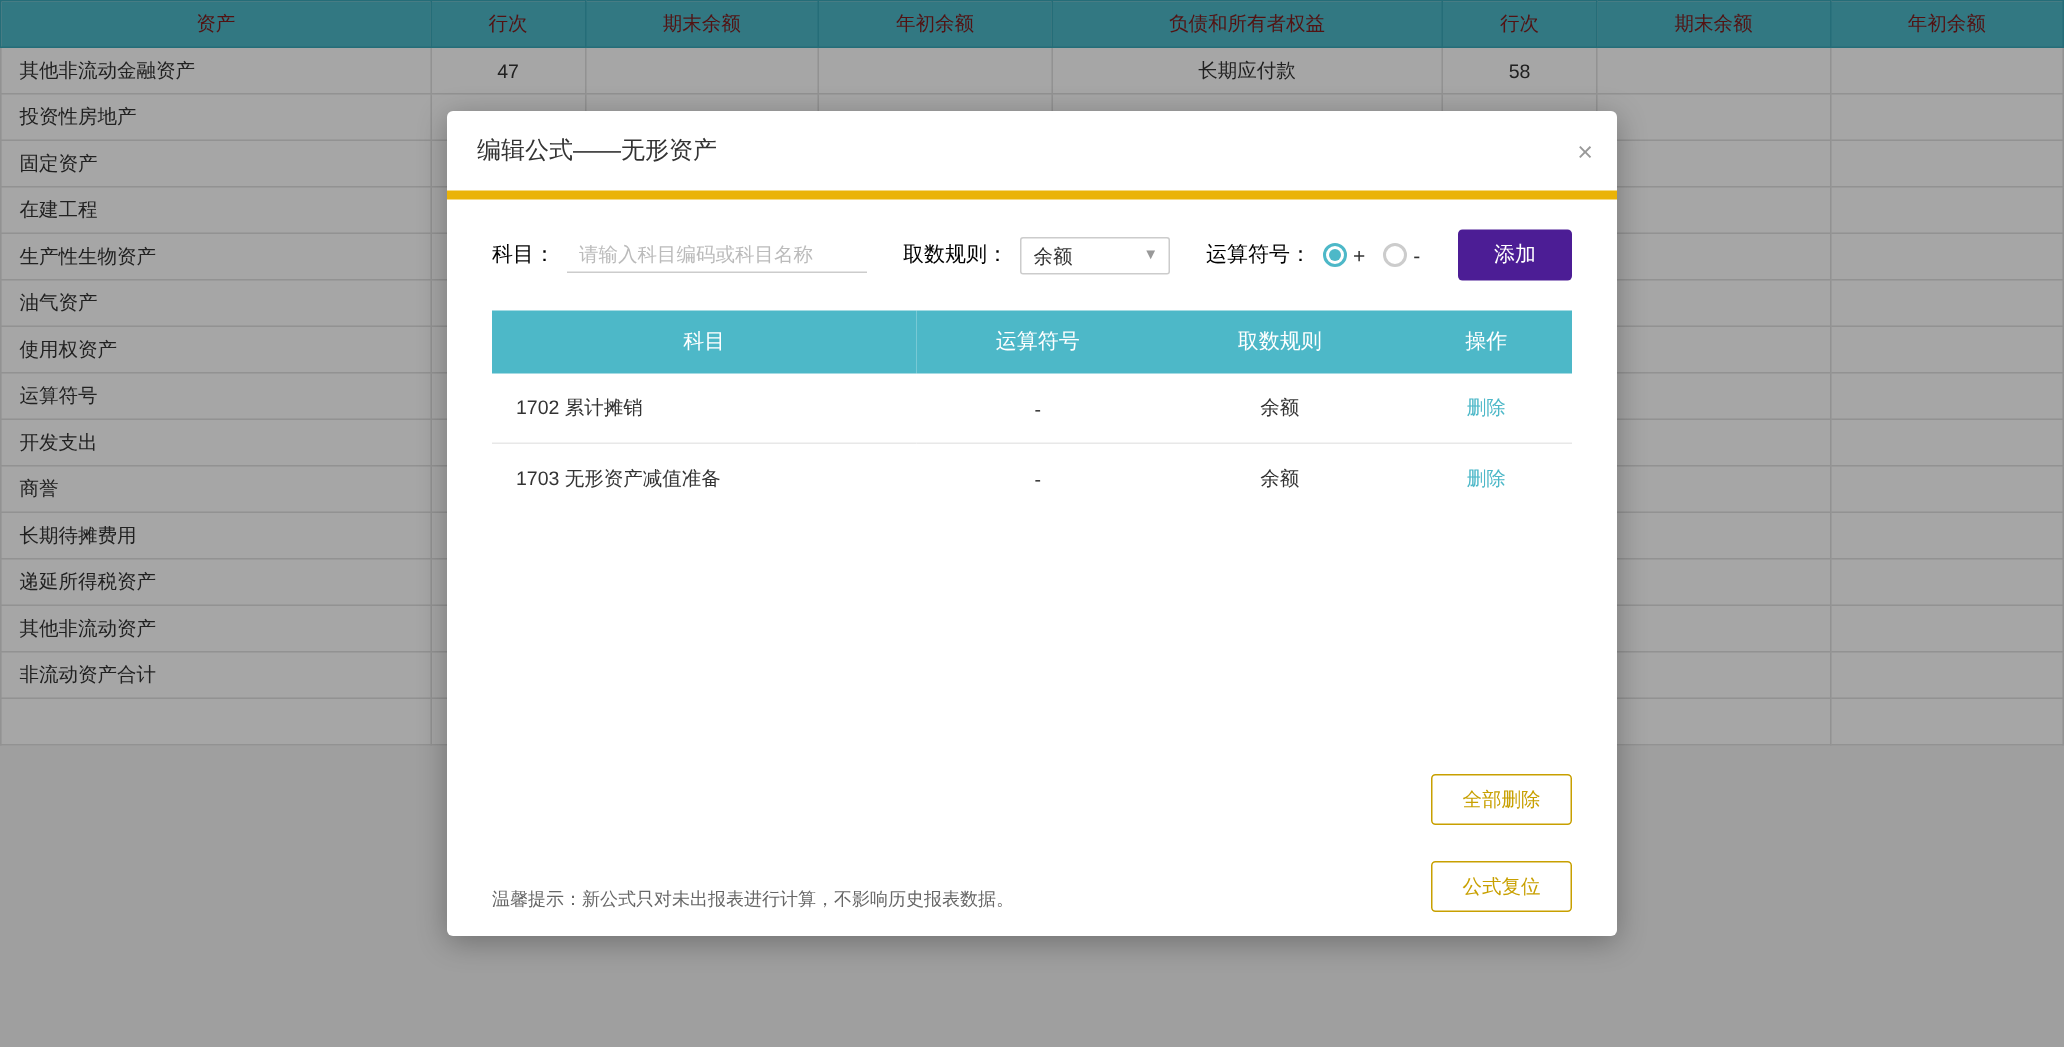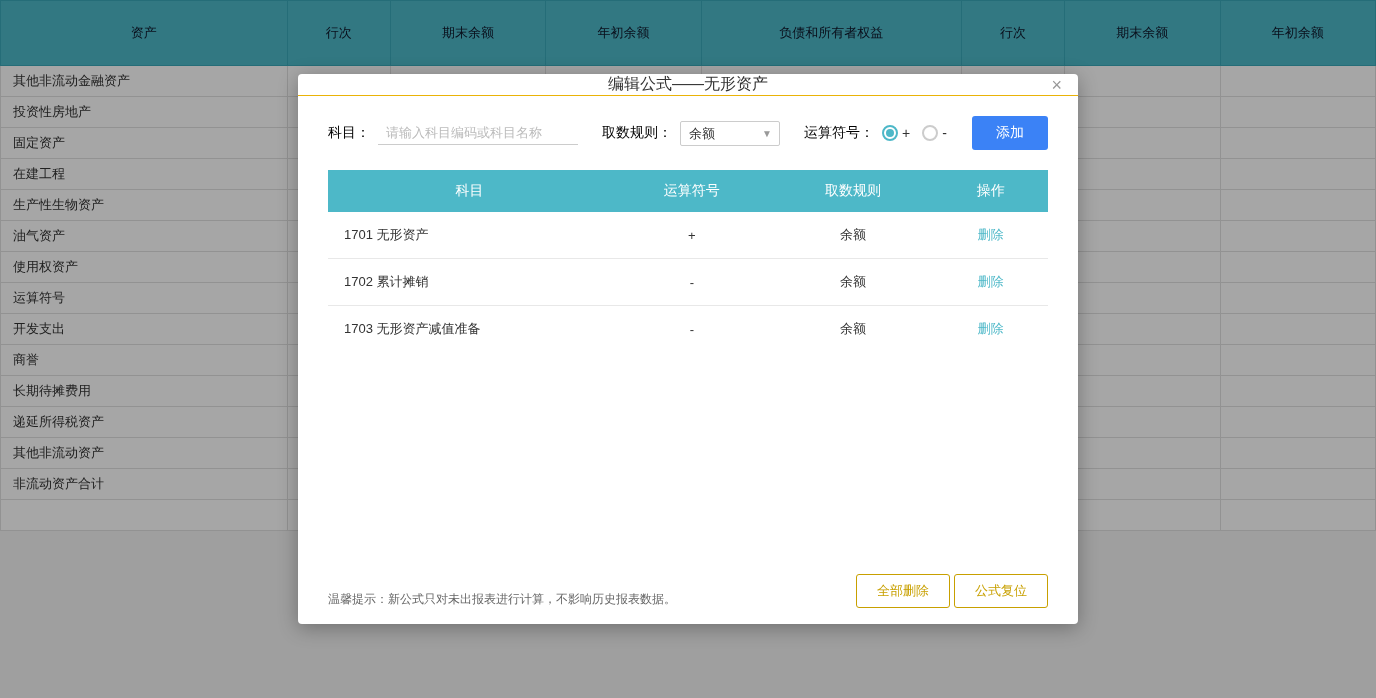--- a/index.html
+++ b/index.html
@@ -23,22 +23,22 @@
     }
 
     .bg-table table {
       width: 100%;
       border-collapse: collapse;
       font-size: 13px;
     }
 
     .bg-table table th {
       background: #4db8c8;
-      color: #0f172a;
-      padding: 23px 12px;
+      color: #7f1d1d;
+      padding: 6px 12px;
       text-align: center;
       border: 1px solid #3aa8b8;
       font-weight: normal;
     }
 
     .bg-table table td {
       background: #fff;
       padding: 6px 12px;
       border: 1px solid #e0e0e0;
       color: #333;
@@ -66,25 +66,24 @@
       width: 780px;
       min-height: 550px;
       border-radius: 4px;
       box-shadow: 0 4px 20px rgba(0,0,0,0.3);
       display: flex;
       flex-direction: column;
       position: relative;
     }
 
     .modal-header {
-      padding: 0 20px;
-      border-bottom: 1px solid #eab308;
-      display: flex;
-      align-items: center;
-      justify-content: center;
+      padding: 16px 20px;
+      border-bottom: 6px solid #eab308;
+      display: flex;
+      align-items: center;
       position: relative;
     }
 
     .modal-title {
       font-size: 16px;
       color: #333;
       font-weight: 500;
     }
 
     .modal-close {
@@ -197,21 +196,21 @@
       border-color: #ccc;
     }
 
     .radio-label {
       color: #333;
       font-size: 14px;
     }
 
     
     .btn-add {
-      background: #3b82f6;
+      background: #4c1d95;
       color: #fff;
       border: none;
       border-radius: 3px;
       padding: 8px 24px;
       font-size: 14px;
       cursor: pointer;
       margin-left: auto;
       white-space: nowrap;
     }
 
@@ -274,21 +273,22 @@
       border-top: none;
     }
 
     .footer-tip {
       color: #666;
       font-size: 12px;
     }
 
     .footer-actions {
       display: flex;
-      gap: 4px;
+      gap: 24px;
+      flex-direction: column;
     }
 
     .btn-outline {
       border: 1px solid #c8a000;
       color: #c8a000;
       background: #fff;
       border-radius: 3px;
       padding: 7px 20px;
       font-size: 13px;
       cursor: pointer;
@@ -512,26 +512,20 @@
       <table class="data-table">
         <thead>
           <tr id="table-headers">
               <th>科目</th>
               <th>运算符号</th>
               <th>取数规则</th>
               <th>操作</th>
             </tr>
         </thead>
         <tbody id="table-body">
-            <tr>
-              <td>1701 无形资产</td>
-              <td>+</td>
-              <td>余额</td>
-              <td><button class="btn-delete">删除</button></td>
-            </tr>
             <tr>
               <td>1702 累计摊销</td>
               <td>-</td>
               <td>余额</td>
               <td><button class="btn-delete">删除</button></td>
             </tr>
             <tr>
               <td>1703 无形资产减值准备</td>
               <td>-</td>
               <td>余额</td>

